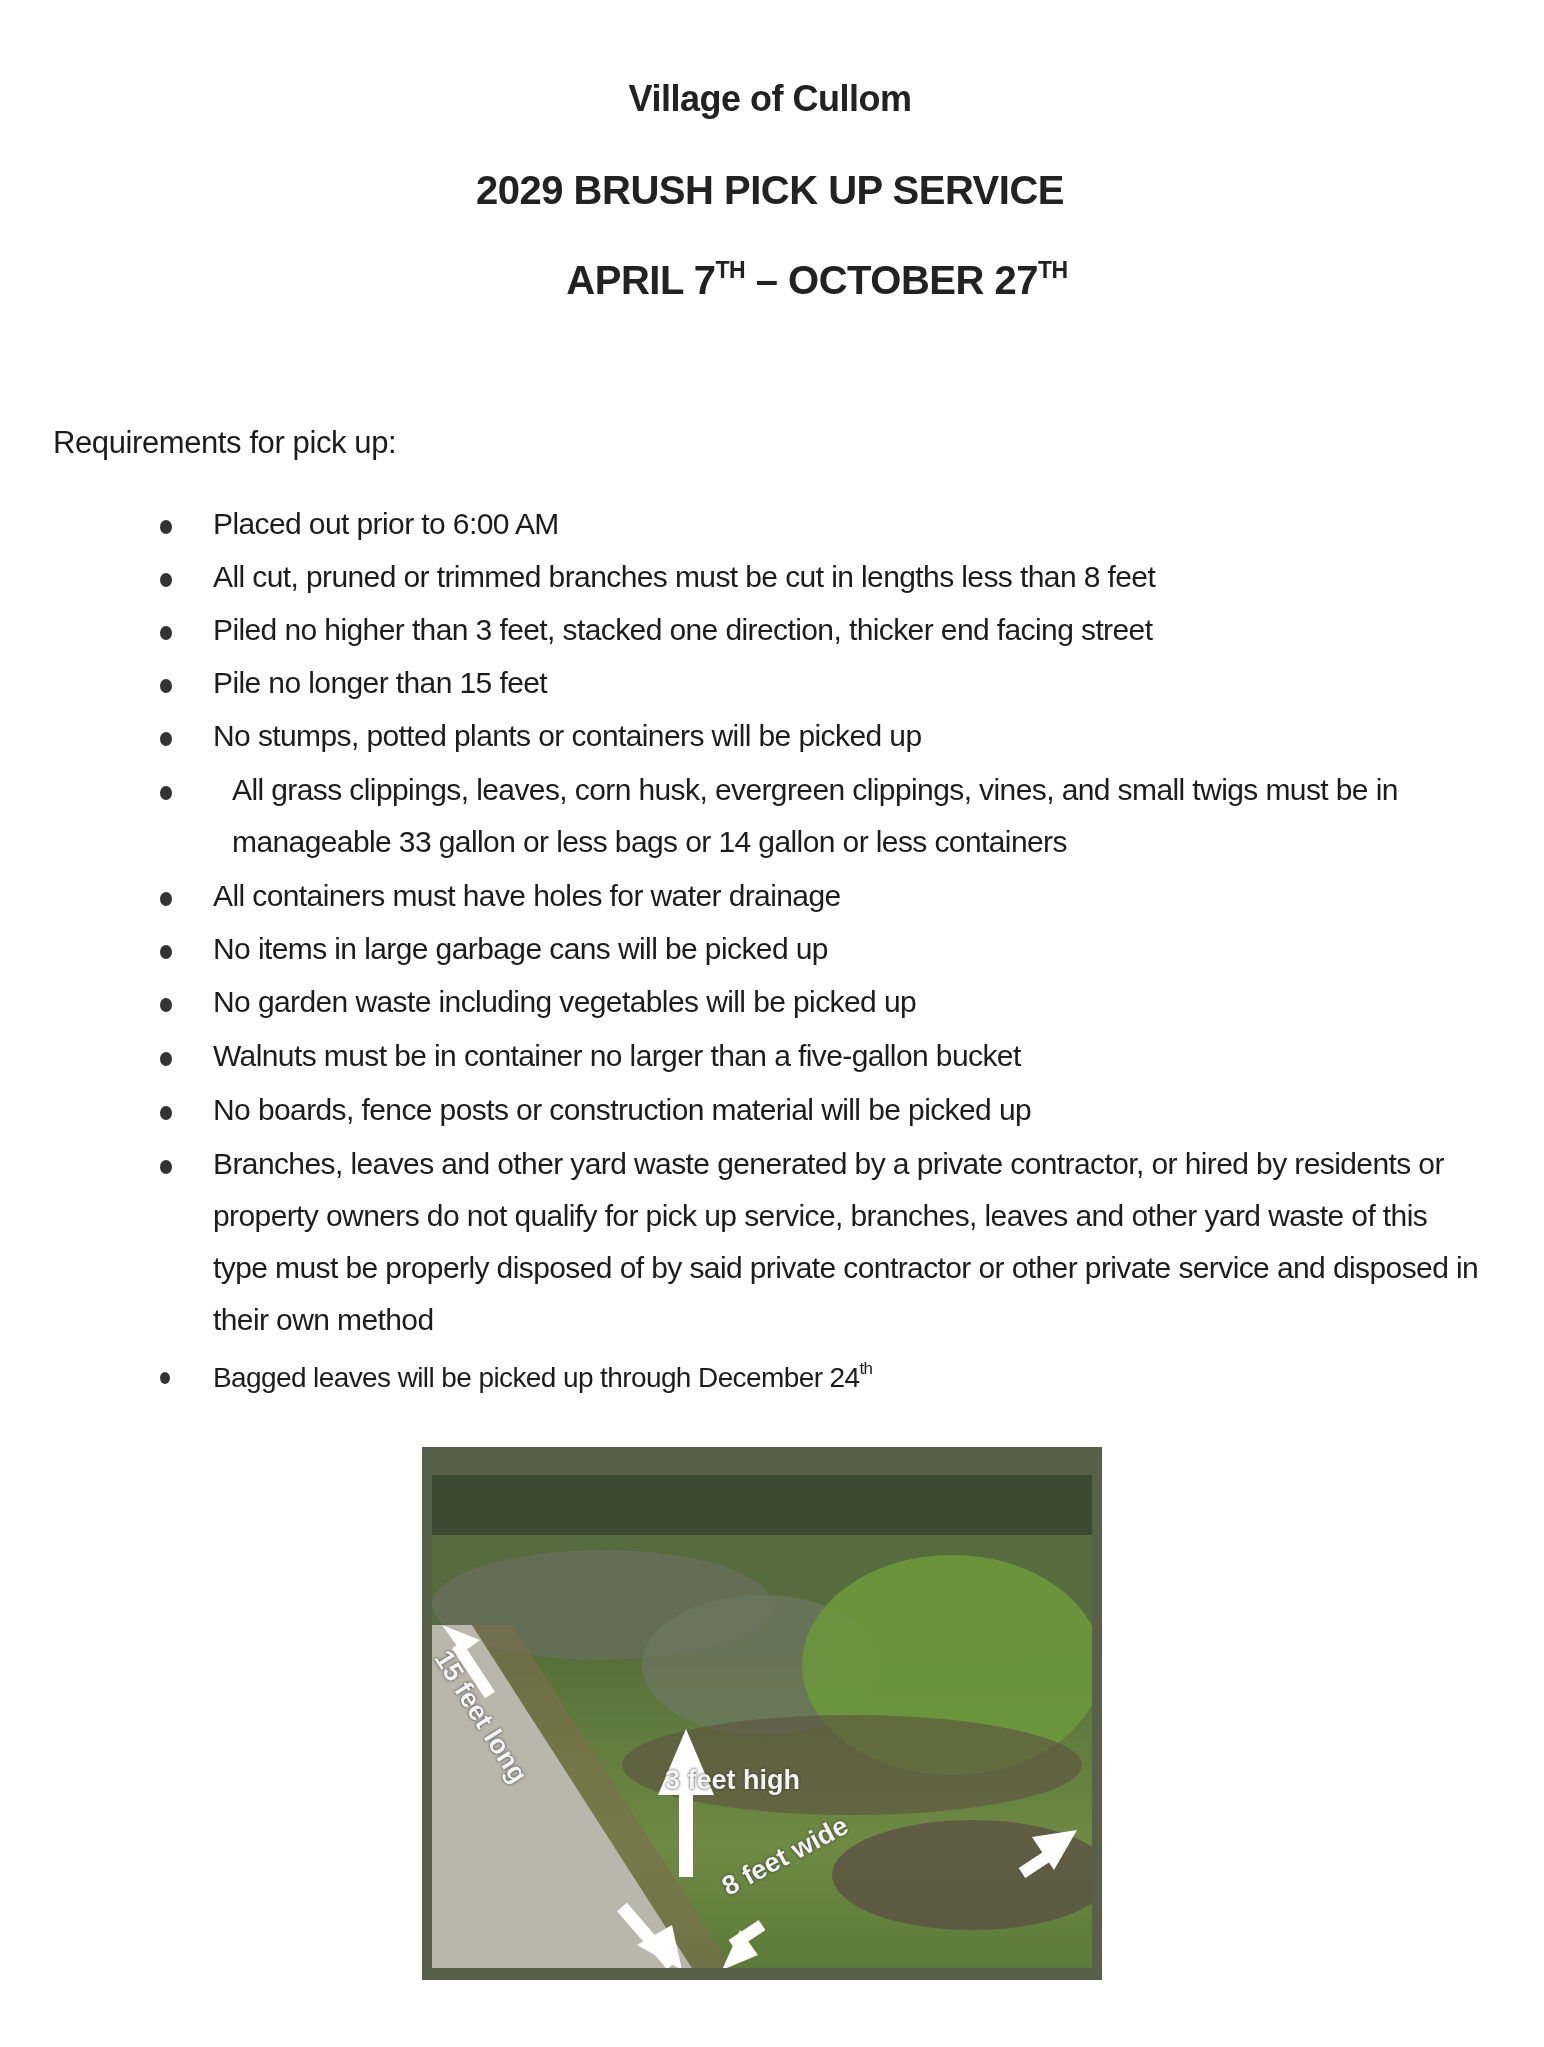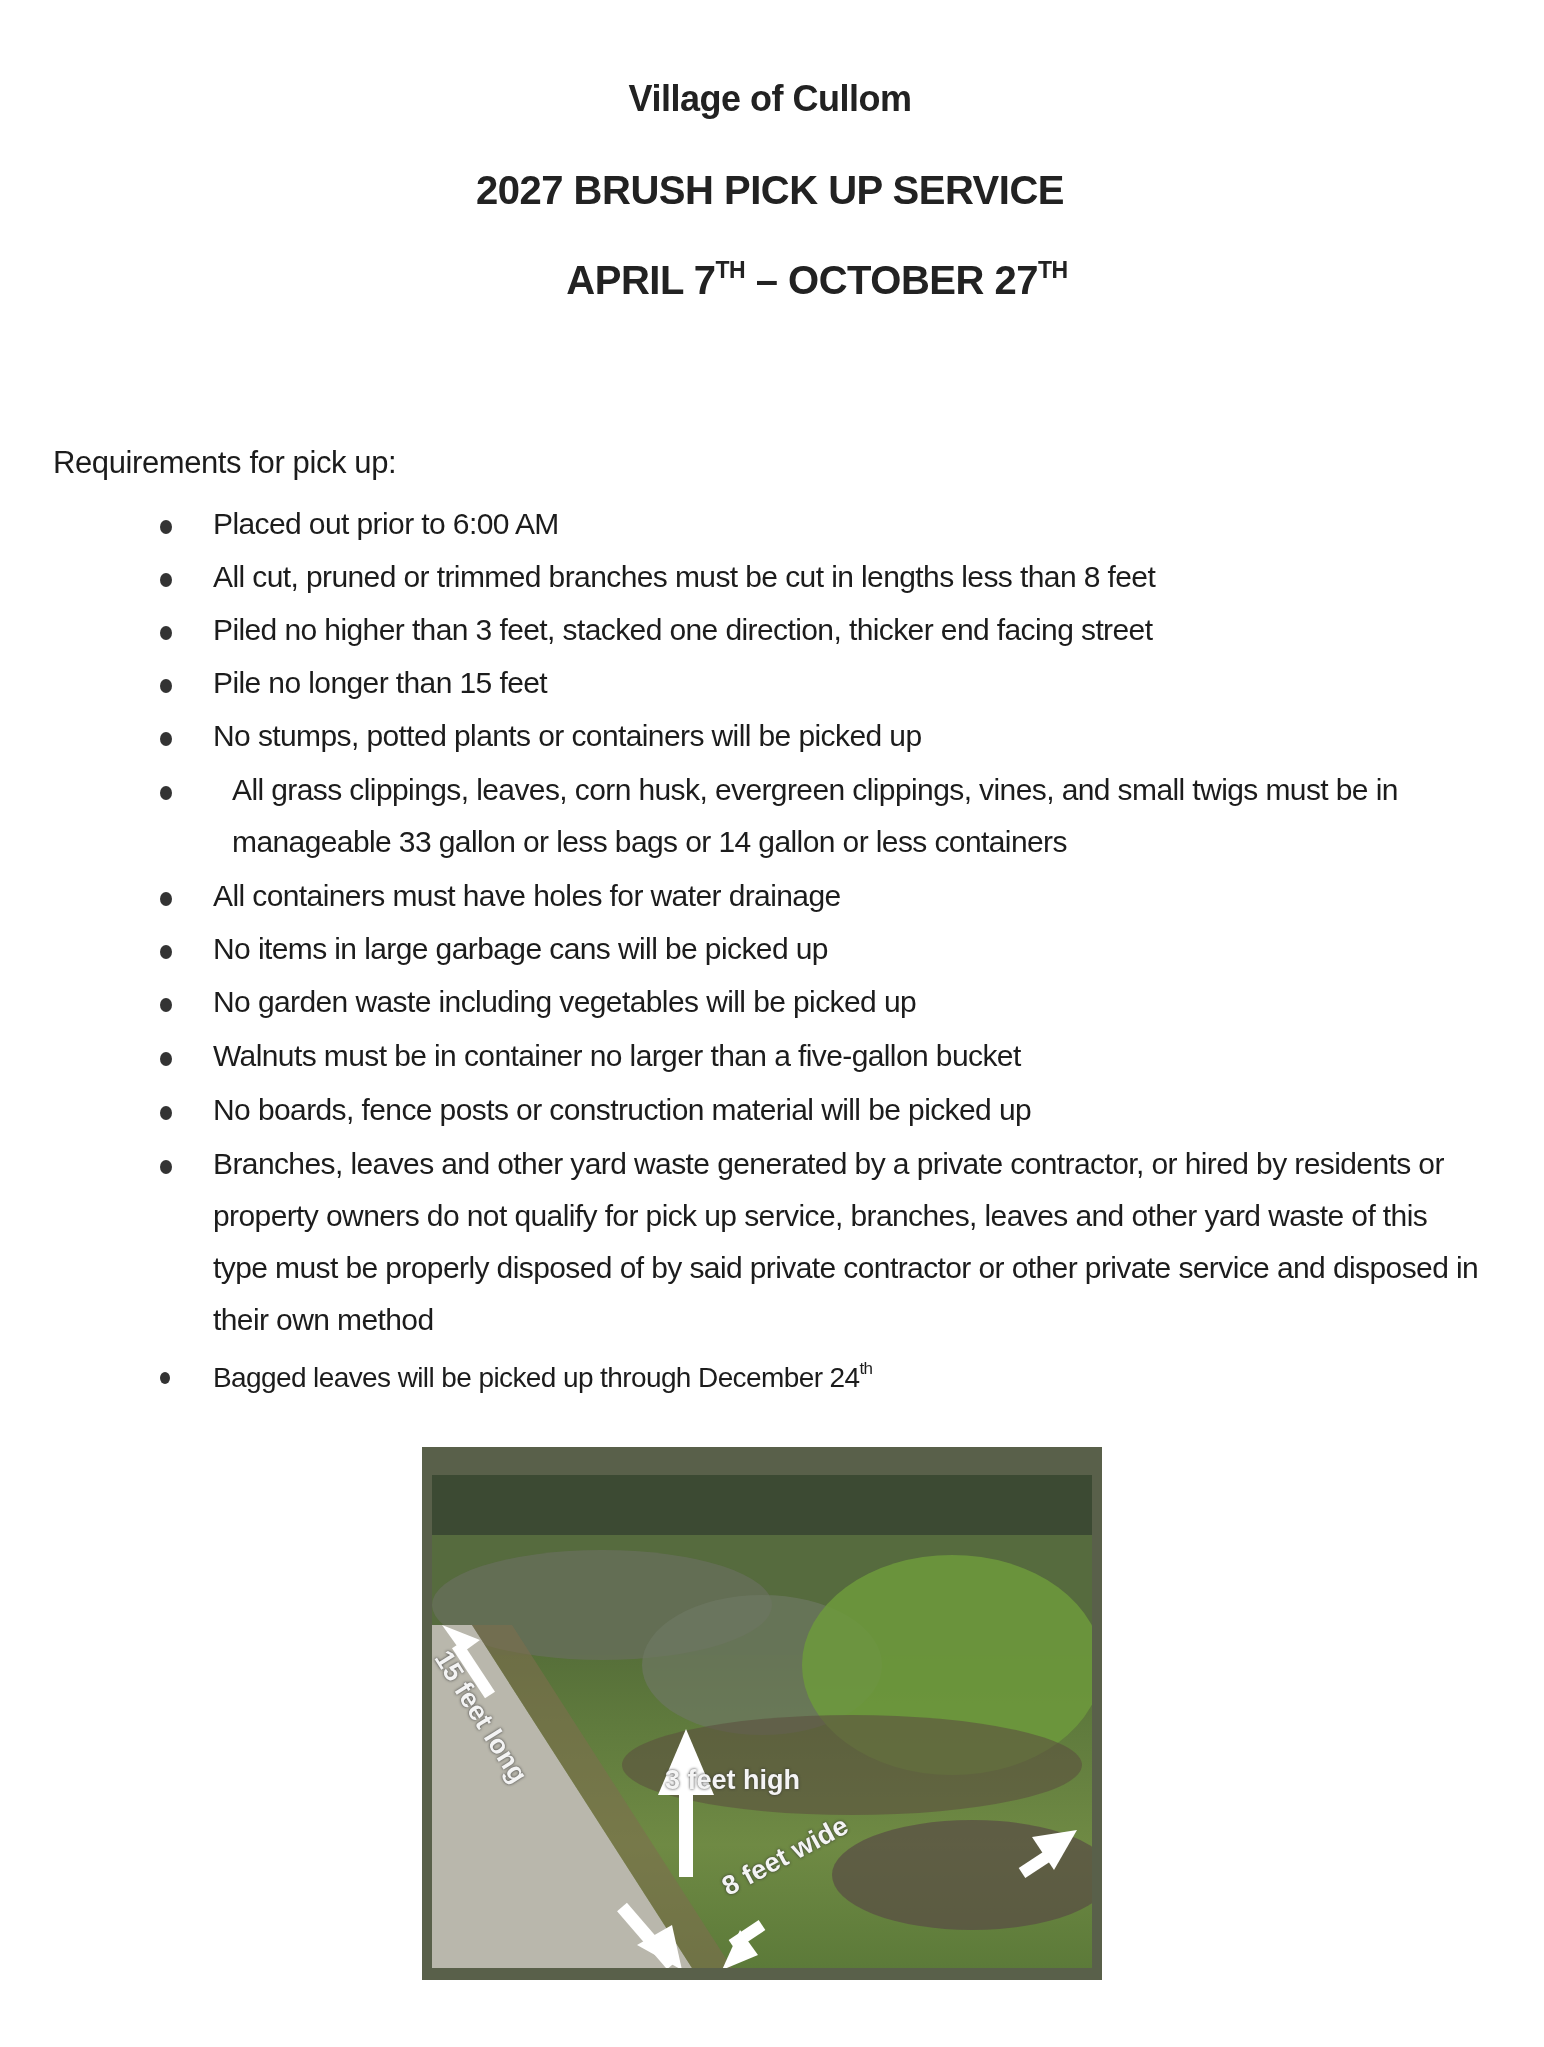--- a/index.html
+++ b/index.html
@@ -6,21 +6,21 @@
   body {
     width: 1544px; height: 2047px; position: relative; overflow: hidden;
     font-family: "Liberation Sans", "DejaVu Sans", sans-serif;
     color: #1c1c1c;
   }
   .title-block { position: absolute; left: 0; width: 1540px; text-align: center; font-weight: bold; color: #222; }
   .t1 { top: 78px; font-size: 36px; letter-spacing: -0.5px; }
   .t2 { top: 168px; font-size: 40px; letter-spacing: -0.5px; }
   .t3 { top: 258px; font-size: 40px; letter-spacing: -0.5px; padding-left: 47px; }
   .t3 sup { font-size: 23px; vertical-align: 16px; line-height: 0; }
-  .req-heading { position: absolute; left: 53px; top: 445px; font-size: 31px; color: #1c1c1c; letter-spacing: -0.4px; }
+  .req-heading { position: absolute; left: 53px; top: 425px; font-size: 31px; color: #1c1c1c; letter-spacing: -0.4px; }
   .list { position: absolute; left: 0; top: 0; }
   .item { position: absolute; left: 213px; width: 1300px; font-size: 30px; line-height: 52px; letter-spacing: -0.6px; color: #1c1c1c; }
   .bullet { position: absolute; left: 160px; width: 12px; height: 14px; border-radius: 50%; background: #333; }
   .item sup { font-size: 17px; vertical-align: 13px; line-height: 0; }
   .photo-frame {
     position: absolute; left: 422px; top: 1447px; width: 680px; height: 533px;
     background: #59604a; box-sizing: border-box;
   }
   .photo {
     position: absolute; left: 10px; top: 28px; width: 660px; height: 493px; overflow: hidden;
@@ -29,21 +29,21 @@
   .photo svg { position: absolute; left: 0; top: 0; }
   .photo-label { position: absolute; color: #f4f4f4; font-size: 27px; font-weight: bold; white-space: nowrap; text-shadow: 0 0 3px #333; }
   .lbl-long { left: 22px; top: 170px; transform-origin: left top; transform: rotate(58deg); }
   .lbl-high { left: 233px; top: 290px; }
   .lbl-wide { left: 285px; top: 400px; transform-origin: left top; transform: rotate(-28deg); }
 </style>
 </head>
 <body>
 
 <div class="title-block t1">Village of Cullom</div>
-<div class="title-block t2">2027 BRUSH PICK UP SERVICE</div>
+<div class="title-block t2">2029 BRUSH PICK UP SERVICE</div>
 <div class="title-block t3">
   <span>APRIL 7</span><sup>TH</sup><span> – </span><span>OCTOBER 27</span><sup>TH</sup>
 </div>
 
 <div class="req-heading">Requirements for pick up:</div>
 
 <div class="list">
   <span class="bullet" style="top:520px"></span>
   <div class="item" style="top:498px">Placed out prior to 6:00 AM</div>
 

